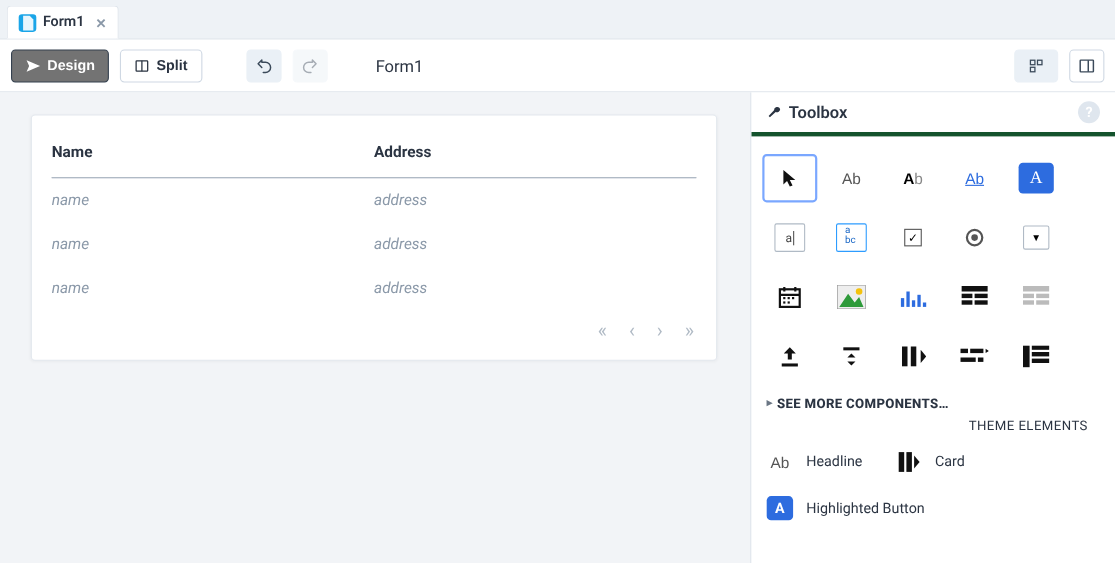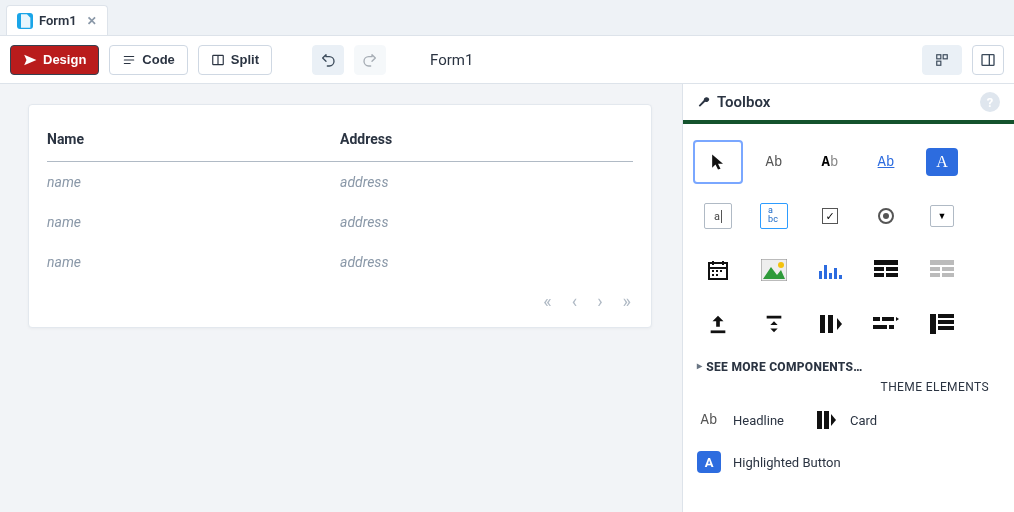--- a/index.html
+++ b/index.html
@@ -7,21 +7,21 @@
 
   
   .tabbar { height: 36px; background: #eef2f6; display: flex; align-items: flex-end; padding: 0 6px; border-bottom: 1px solid #dde3ea; }
   .tab { display: flex; align-items: center; gap: 6px; height: 30px; padding: 0 10px; background: #fff; border: 1px solid #dde3ea; border-bottom: none; border-radius: 4px 4px 0 0; font-size: 13px; font-weight: 600; color: #2b3442; }
   .tab .pill { width: 16px; height: 16px; border-radius: 3px; background: #1aa5e8; color: #fff; display: flex; align-items: center; justify-content: center; font-size: 10px; }
   .tab .close { color: #8a98a8; font-size: 12px; margin-left: 4px; }
 
   
   .toolbar { height: 48px; background: #fff; border-bottom: 1px solid #dde3ea; display: flex; align-items: center; padding: 0 10px; gap: 10px; }
   .btn { height: 30px; display: inline-flex; align-items: center; gap: 6px; padding: 0 12px; border: 1px solid #cfd8e3; border-radius: 4px; background: #fff; font-size: 13px; color: #2b3442; font-weight: 600; cursor: pointer; }
-  .btn-dark { background: #b91c1c; color: #fff; border-color: #34404f; }
+  .btn-dark { background: #737373; color: #fff; border-color: #34404f; }
   .btn-soft { background: #eaf0f6; color: #3b4a5a; border-color: #eaf0f6; }
   .btn svg { width: 14px; height: 14px; flex-shrink: 0; }
   .toolbar-spacer-1 { width: 20px; }
   .title { font-size: 15px; color: #2b3442; font-weight: 400; }
   .toolbar-spacer-flex { flex: 1; }
   .iconbtn { width: 32px; height: 30px; display: inline-flex; align-items: center; justify-content: center; background: #eaf0f6; border: 1px solid #eaf0f6; border-radius: 4px; cursor: pointer; }
   .iconbtn.disabled { opacity: 0.45; cursor: default; }
   .iconbtn svg { width: 16px; height: 16px; }
 
   
@@ -53,21 +53,21 @@
 
   .see-more { font-size: 12px; font-weight:800; color:#2b3442; padding: 6px 14px; display:flex; gap:4px; cursor:pointer; letter-spacing:.3px;}
   .see-more::before { content:"▸"; font-size:10px; color:#6a7684;}
   .theme-title { font-size: 12px; font-weight:400; color:#2b3442; text-align:right; padding: 0 25px 8px 0; letter-spacing:.4px;}
   .theme-list { padding: 4px 12px; display:flex; flex-direction:column; gap:14px; }
   .theme-row { display:flex; gap:28px; }
   .theme-item { display:flex; align-items:center; gap:10px; font-size:13px; color:#2b3442; cursor:pointer; }
   .theme-item .ticon { width:28px; height:28px; display:flex; align-items:center; justify-content:center; }
   .badge-A { width:24px; height:22px; border-radius:4px; background:#2d6cdf; color:#fff; font-size:13px; font-weight:700; display:flex; align-items:center; justify-content:center; }
 
-  .lbltxt { font-size:14px; font-family: Liberation Mono, monospace; }
+  .lbltxt { font-size:14px; font-family: Liberation Sans, sans-serif; }
 
 </style>
 </head>
 <body>
 
 <div class="tabbar">
   <div class="tab">
     <span class="pill">
       <svg viewBox="0 0 24 24" fill="none">
           <path d="M6 2h9l5 5v15H6z" fill="#fff" opacity=".9"></path>
@@ -77,26 +77,20 @@
     <span class="close">✕</span>
   </div>
 </div>
 
 <div class="toolbar">
   <button class="btn btn-dark">
     <svg viewBox="0 0 24 24">
         <path d="M2 21l21-9L2 3l4 9-4 9z" fill="#fff"></path>
       </svg>
     <span>Design</span>
-  </button>
-  <button class="btn">
-    <svg viewBox="0 0 24 24">
-        <path d="M4 6h16M4 12h16M4 18h10" stroke="#2b3442" stroke-width="2" stroke-linecap="round"></path>
-      </svg>
-    <span>Code</span>
   </button>
   <button class="btn">
     <svg viewBox="0 0 24 24">
         <rect x="3" y="4" width="18" height="16" rx="1" fill="none" stroke="#2b3442" stroke-width="2"></rect>
         <line x1="12" y1="4" x2="12" y2="20" stroke="#2b3442" stroke-width="2"></line>
       </svg>
     <span>Split</span>
   </button>
 
   <div class="toolbar-spacer-1"></div>

